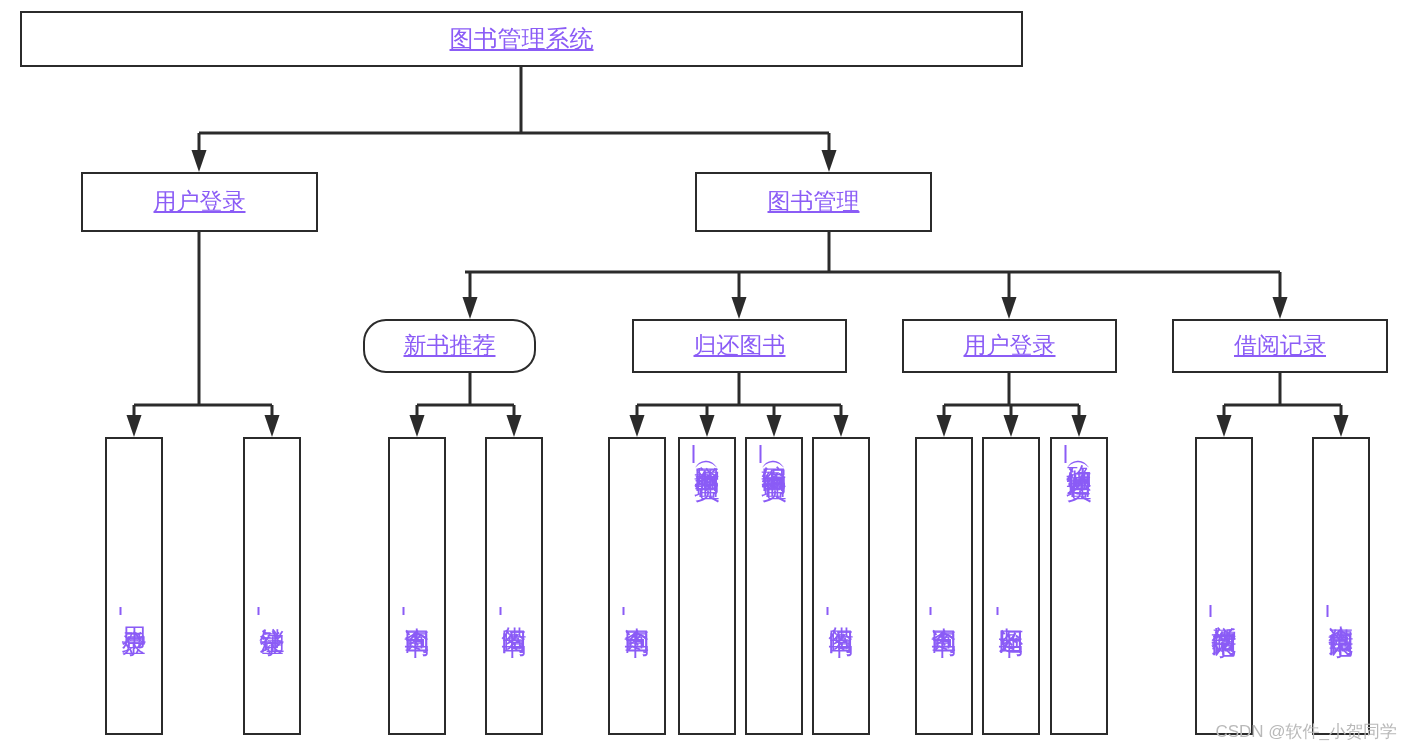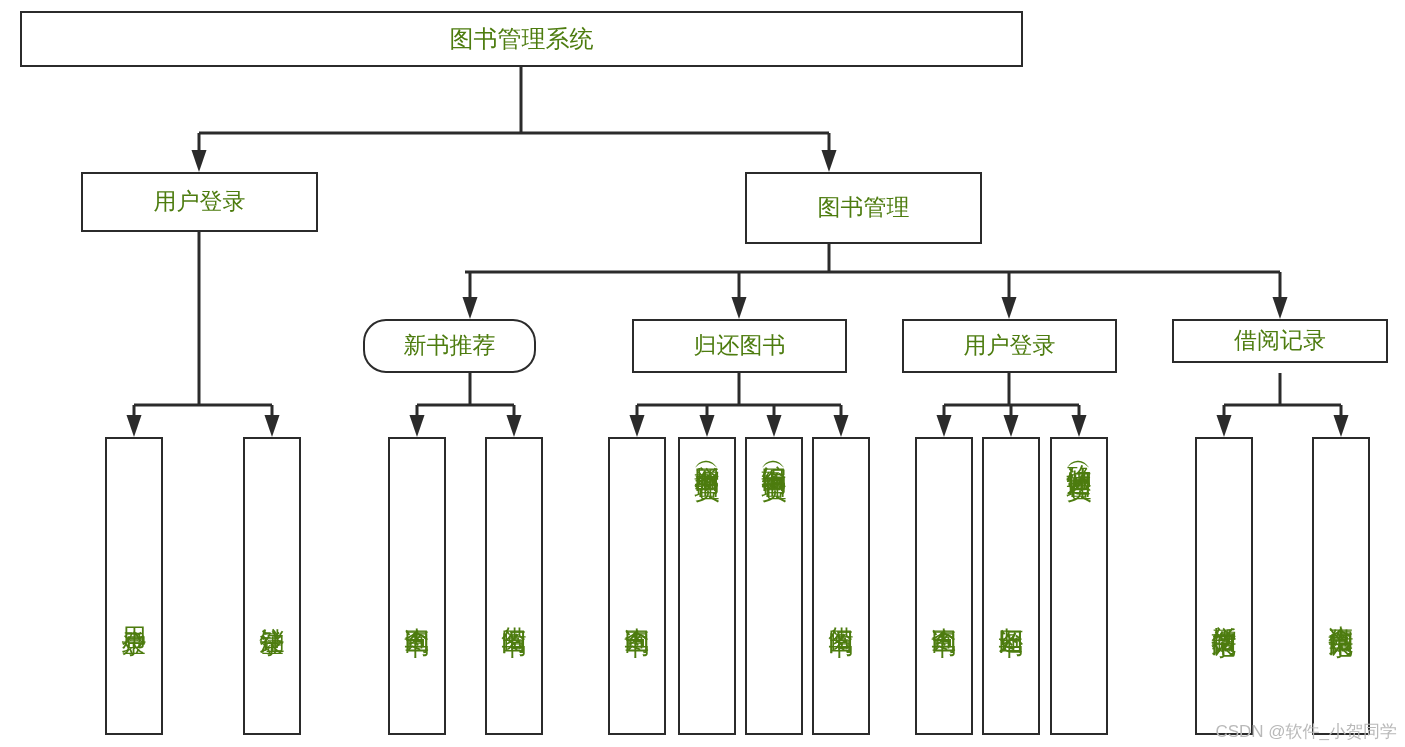--- a/index.html
+++ b/index.html
@@ -20,24 +20,25 @@
   .node {
     position: absolute;
     box-sizing: border-box;
     background: #ffffff;
     border: 2px solid #2b2b2b;
     display: flex;
     align-items: center;
     justify-content: center;
   }
   .node-label {
-    color: #4d7c0f;
+    color: #8b5cf6;
     line-height: 1.18;
     text-align: left;
     white-space: pre;
+    text-decoration: underline;
   }
   
   .node.horiz .node-label {
     font-size: 23px;
     writing-mode: horizontal-tb;
   }
   .node.root .node-label {
     font-size: 24px;
   }
   
@@ -145,33 +146,33 @@
       <line x1="1341" y1="405" x2="1341" y2="423" class="link-line"></line>
       <polygon points="1333.5,415 1348.5,415 1341,437" class="arrow-head"></polygon>
     </svg>
   <div id="nodes">
       <div class="node horiz root" style="left: 20px; top: 11px; width: 1003px; height: 56px;">
         <span class="node-label">图书管理系统</span>
       </div>
       <div class="node horiz" style="left: 81px; top: 172px; width: 237px; height: 60px;">
         <span class="node-label">用户登录</span>
       </div>
-      <div class="node horiz" style="left: 745px; top: 172px; width: 237px; height: 72px;">
+      <div class="node horiz" style="left: 695px; top: 172px; width: 237px; height: 60px;">
         <span class="node-label">图书管理</span>
       </div>
       <div class="node horiz" style="left: 363px; top: 319px; width: 173px; height: 54px; border-radius: 23px;">
         <span class="node-label">新书推荐</span>
       </div>
       <div class="node horiz" style="left: 632px; top: 319px; width: 215px; height: 54px;">
         <span class="node-label">归还图书</span>
       </div>
       <div class="node horiz" style="left: 902px; top: 319px; width: 215px; height: 54px;">
         <span class="node-label">用户登录</span>
       </div>
-      <div class="node horiz" style="left: 1172px; top: 319px; width: 216px; height: 44px;">
+      <div class="node horiz" style="left: 1172px; top: 319px; width: 216px; height: 54px;">
         <span class="node-label">借阅记录</span>
       </div>
       <div class="node vert short" style="left: 105px; top: 437px; width: 58px; height: 298px;">
         <span class="node-label">用户登录</span>
       </div>
       <div class="node vert short" style="left: 243px; top: 437px; width: 58px; height: 298px;">
         <span class="node-label">注销登录</span>
       </div>
       <div class="node vert short" style="left: 388px; top: 437px; width: 58px; height: 298px;">
         <span class="node-label">查询图书</span>

